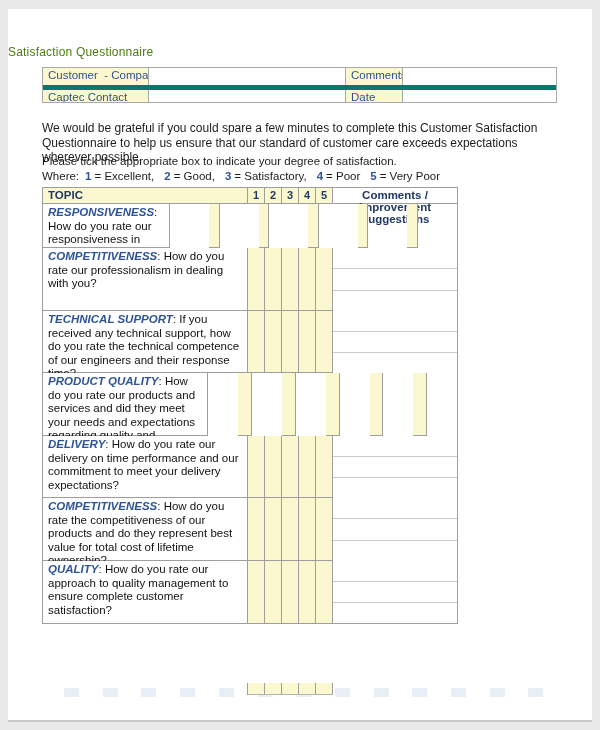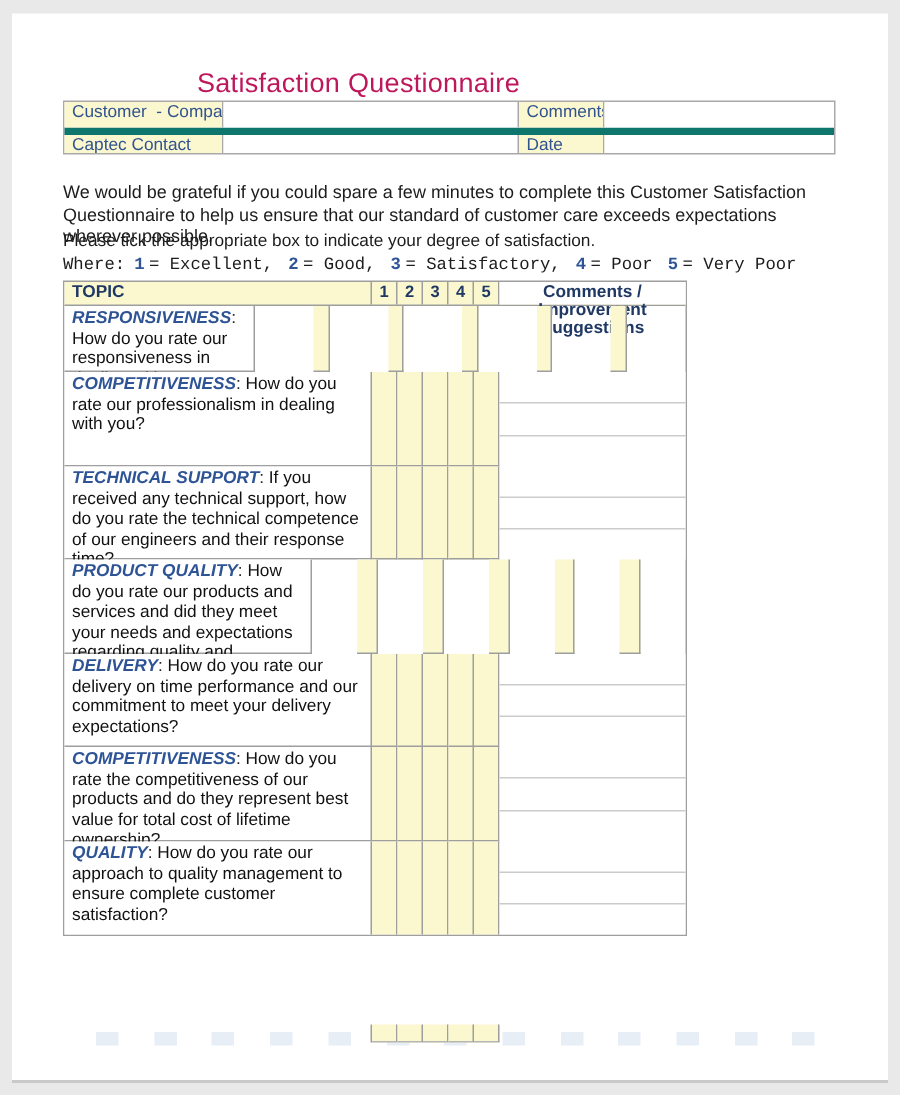--- a/index.html
+++ b/index.html
@@ -10,22 +10,22 @@
     position:relative;
     overflow:hidden;
   }
   .page {
     position:absolute; left:8px; top:9px; width:584px; height:713px;
     background:#ffffff;
     border-bottom:2px solid #c9c9c9;
   }
   .doc-title {
     position:absolute; left:0; top:36px; width:462px;
-    text-align:center;
-    font-size:18px; color:#be185d; letter-spacing:0.2px;
+    text-align:left;
+    font-size:12px; color:#4d7c0f; letter-spacing:0.2px;
   }
   
   .head-table {
     position:absolute; left:34px; top:58px; width:515px;
     border:1px solid #a9a9a9;
   }
   .head-row { display:flex; height:17px; }
   .head-row + .head-row { border-top:5px solid #0f766e; }
   .h-label, .h-value { font-size:11.5px; padding:1px 5px; white-space:pre; overflow:hidden; }
   .h-label { background:#fbf8cf; color:#31538f; }
@@ -38,21 +38,21 @@
   .intro-par {
     position:absolute; left:34px; top:112px; width:517px;
     font-size:12px; color:#1c1c1c; line-height:14.5px;
   }
   .instruction {
     position:absolute; left:34px; top:146px; width:517px;
     font-size:11.5px; color:#1c1c1c;
   }
   .scale-line {
     position:absolute; left:34px; top:161px; width:517px;
-    font-size:11.5px; color:#1c1c1c;font-family:Liberation Mono, monospace;
+    font-size:11.5px; color:#1c1c1c;
   }
   .scale-line .num { color:#2e5496; font-weight:bold; margin-left:10px; }
   .scale-line .num.first { margin-left:6px; }
   .scale-line .lbl { margin-left:3px; }
   
   .main-table {
     position:absolute; left:34px; top:178px; width:416px;
     border:1px solid #9e9e9e;
   }
   .t-row { display:flex; }

